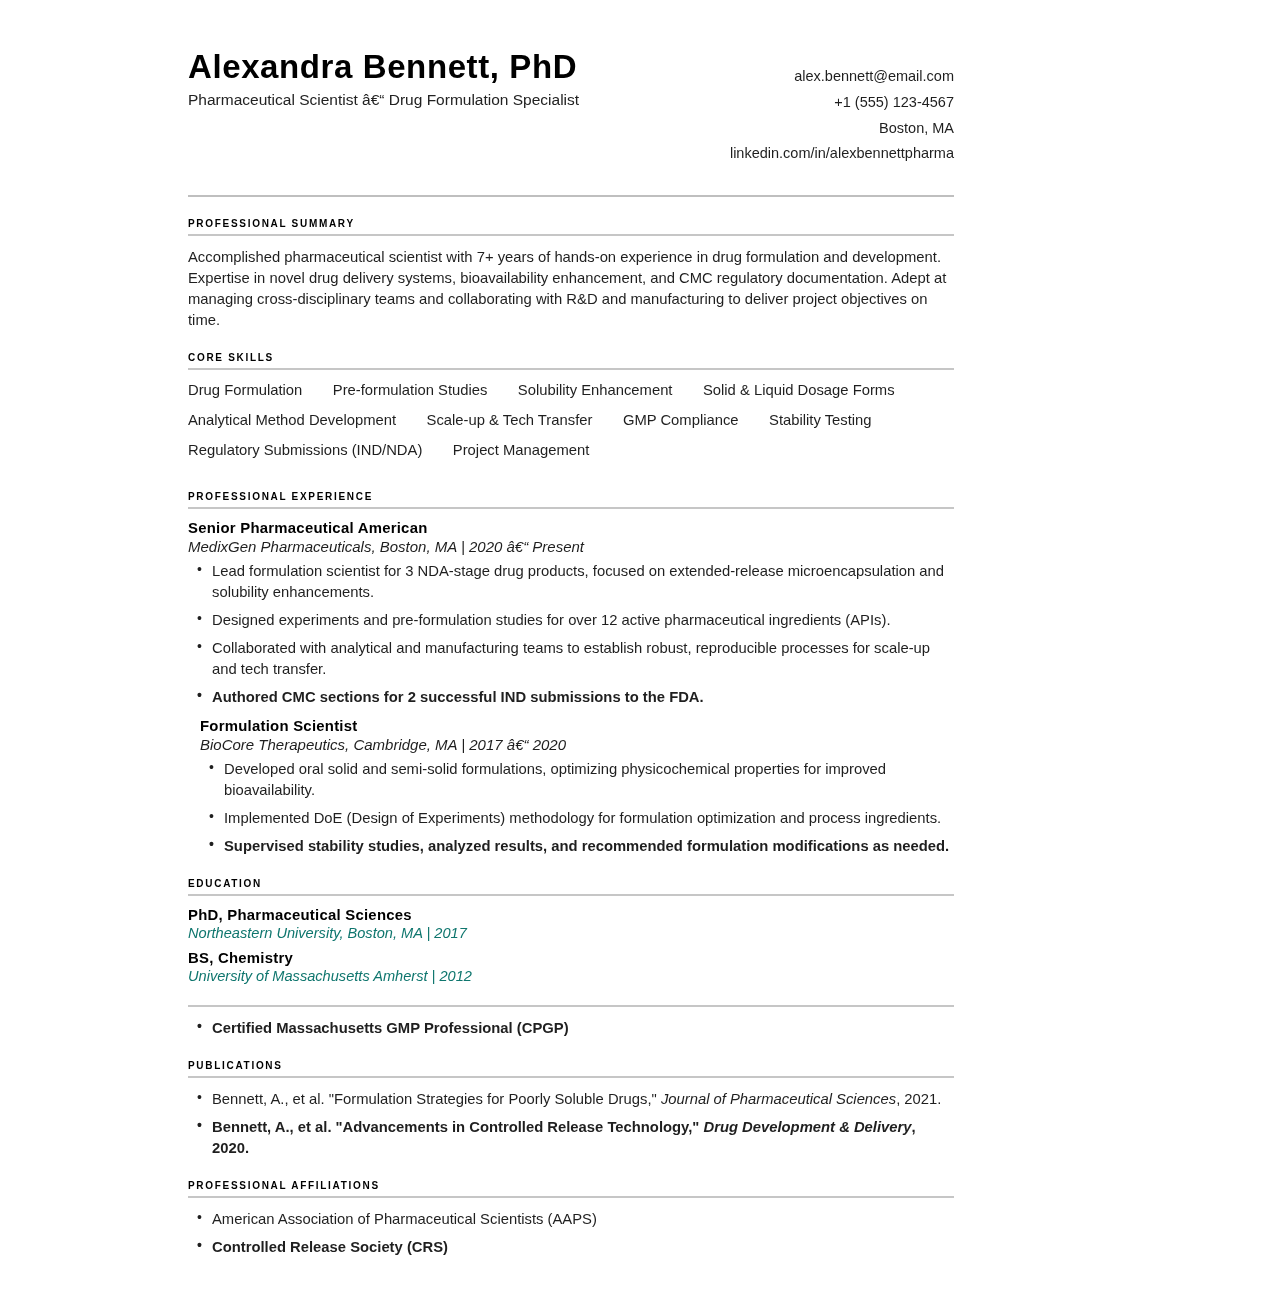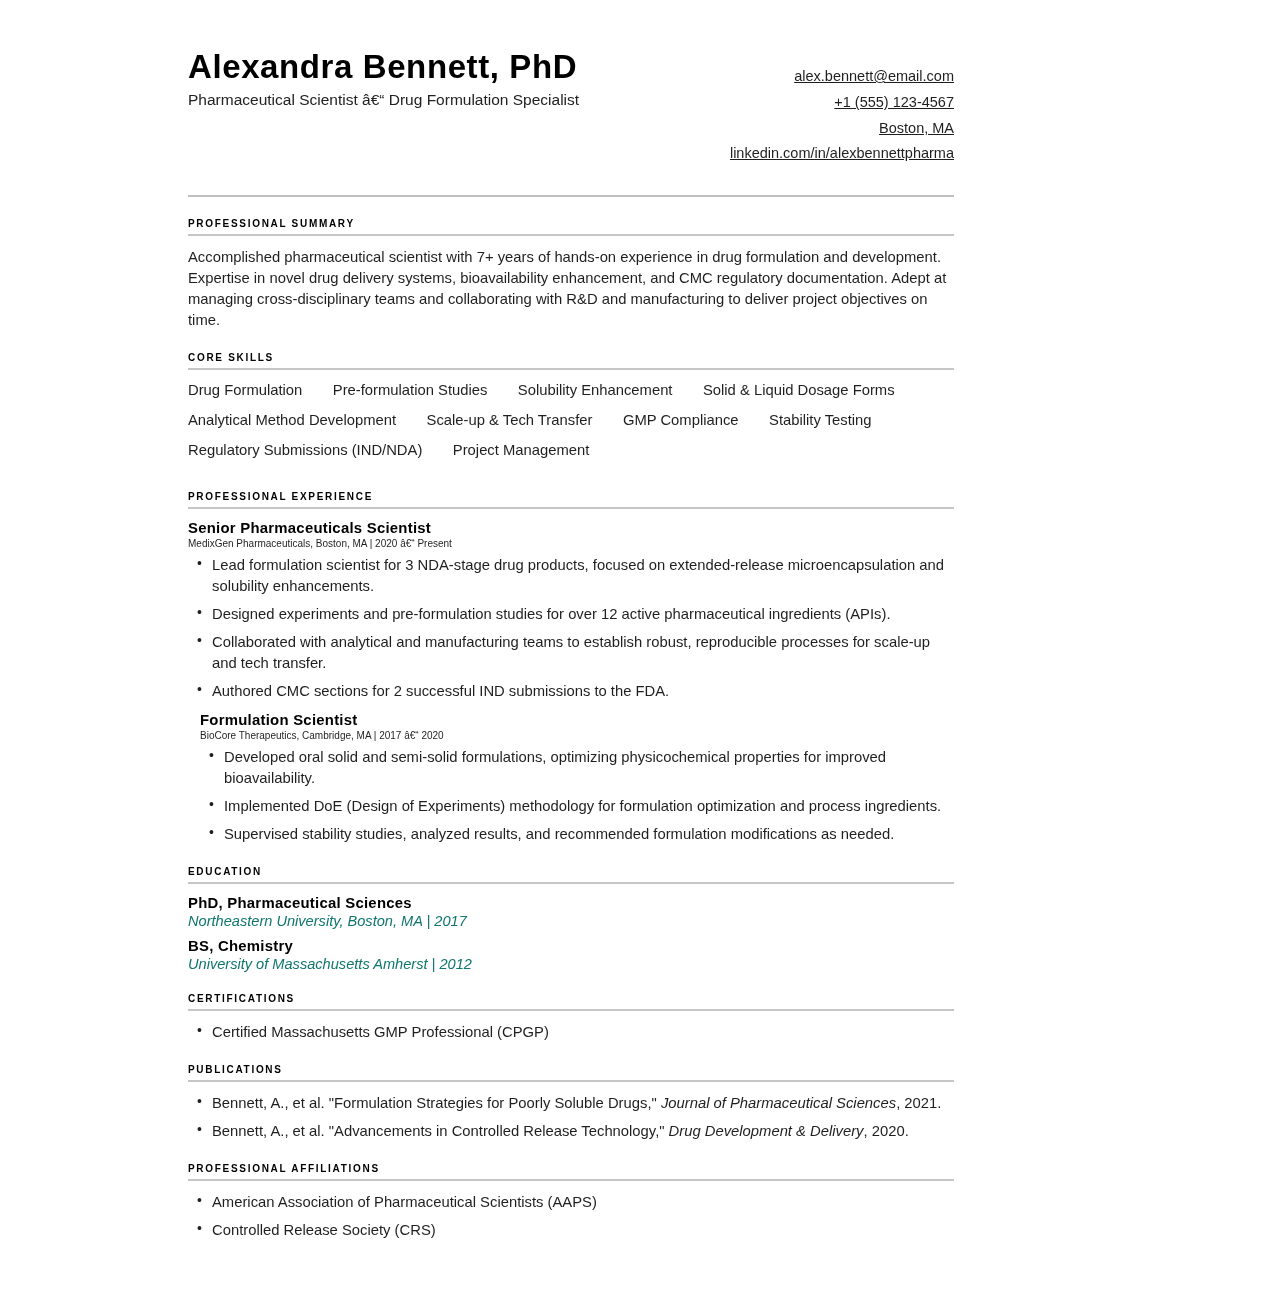--- a/index.html
+++ b/index.html
@@ -46,21 +46,21 @@
     margin: 0;
   }
   .contact {
     text-align: right;
     font-size: 14.5px;
     line-height: 1.78;
     color: #1f1f1f;
     padding-top: 24px;
     white-space: nowrap;
   }
-  .contact div { display: block; text-decoration: underline; }
+  .contact div { display: block; }
 
   .header-rule {
     border: 0;
     border-top: 2px solid #bfbfbf;
     margin: 28px 0 0 0;
   }
 
   
   .section { margin-top: 21px; }
   .section-title {
@@ -104,38 +104,39 @@
   .job { margin-bottom: 2px; }
   .job + .job { margin-top: 10px; margin-left: 12px; }
   .job-title {
     font-size: 14.9px;
     font-weight: bold;
     color: #000000;
     margin: 0 0 2px 0;
     letter-spacing: 0.25px;
   }
   .job-meta {
-    font-size: 10px;
+    font-size: 15px;
+    font-style: italic;
     color: #1f1f1f;
     margin: 0 0 6px 0;
   }
   ul.bullets {
     margin: 0 0 0 0;
     padding: 0 0 0 24px;
     list-style: none;
   }
   ul.bullets li {
     position: relative;
     font-size: 14.8px;
     line-height: 1.42;
     color: #1f1f1f;
     margin-bottom: 7px;
     padding-left: 0;
   }
-  ul.bullets li:last-child { margin-bottom: 0; }
+  ul.bullets li:last-child { margin-bottom: 0; font-weight: bold; }
   ul.bullets li::before {
     content: "\2022";
     position: absolute;
     left: -15px;
     top: -1px;
     font-size: 14px;
     color: #1f1f1f;
   }
 
   
@@ -197,21 +198,21 @@
       <li>Regulatory Submissions (IND/NDA)</li>
       <li>Project Management</li>
     </ul>
   </div>
 
   <div class="section">
     <h2 class="section-title">PROFESSIONAL EXPERIENCE</h2>
     <hr class="section-rule">
 
     <div class="job">
-      <div class="job-title">Senior Pharmaceuticals Scientist</div>
+      <div class="job-title">Senior Pharmaceutical American</div>
       <div class="job-meta">MedixGen Pharmaceuticals, Boston, MA  |  2020 â€“ Present</div>
       <ul class="bullets">
         <li>Lead formulation scientist for 3 NDA-stage drug products, focused on extended-release microencapsulation and solubility enhancements.</li>
         <li>Designed experiments and pre-formulation studies for over 12 active pharmaceutical ingredients (APIs).</li>
         <li>Collaborated with analytical and manufacturing teams to establish robust, reproducible processes for scale-up and tech transfer.</li>
         <li>Authored CMC sections for 2 successful IND submissions to the FDA.</li>
       </ul>
     </div>
 
     <div class="job">
@@ -233,21 +234,20 @@
       <div class="edu-degree">PhD, Pharmaceutical Sciences</div>
       <div class="edu-meta">Northeastern University, Boston, MA   |   2017</div>
     </div>
     <div class="edu">
       <div class="edu-degree">BS, Chemistry</div>
       <div class="edu-meta">University of Massachusetts Amherst   |   2012</div>
     </div>
   </div>
 
   <div class="section">
-    <h2 class="section-title">CERTIFICATIONS</h2>
     <hr class="section-rule">
     <ul class="bullets">
       <li>Certified Massachusetts GMP Professional (CPGP)</li>
     </ul>
   </div>
 
   <div class="section">
     <h2 class="section-title">PUBLICATIONS</h2>
     <hr class="section-rule">
     <ul class="bullets">

